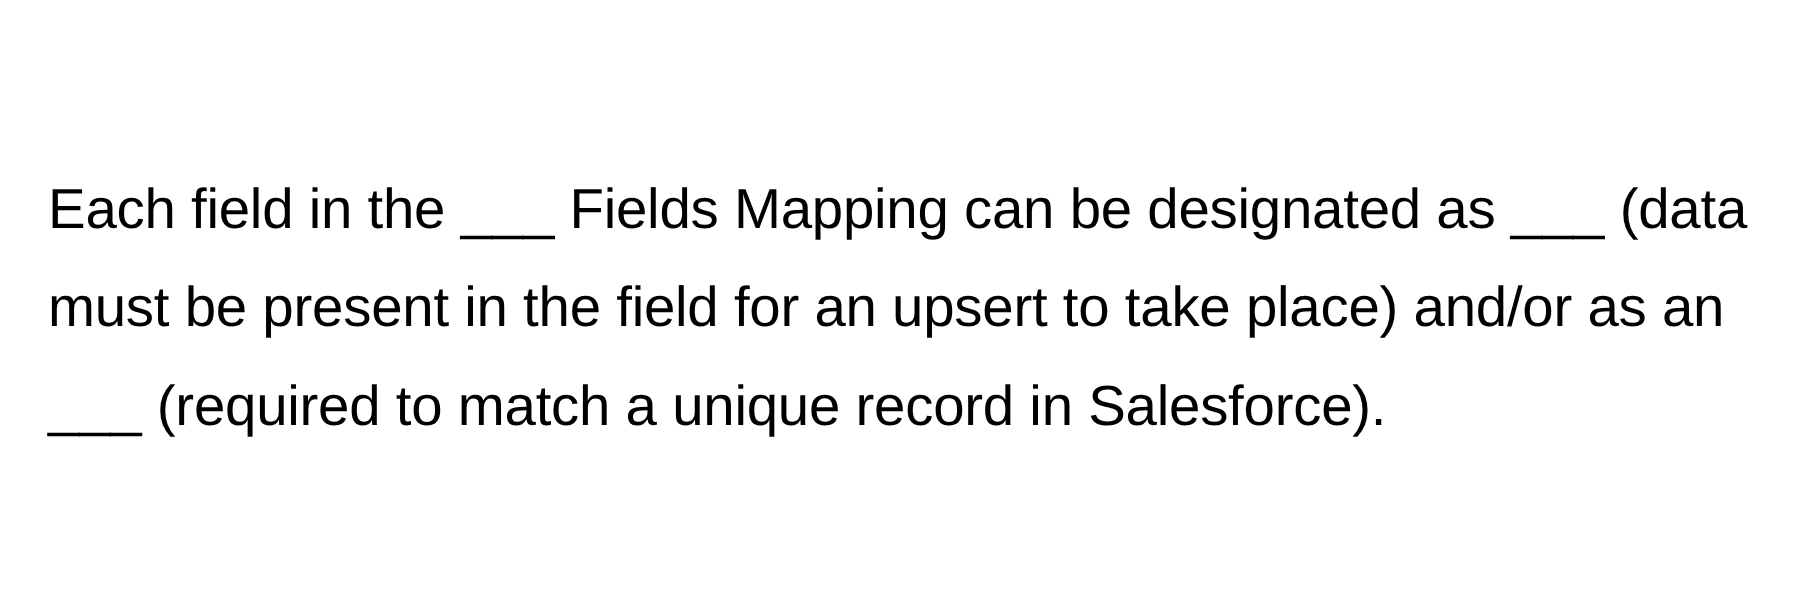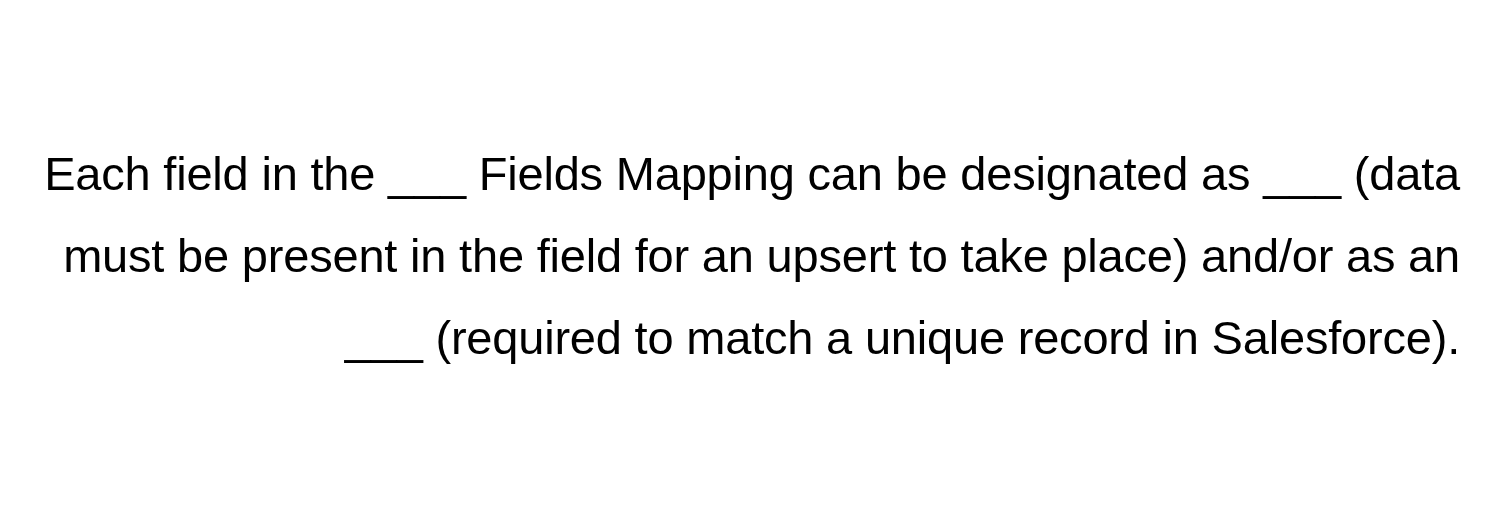--- a/index.html
+++ b/index.html
@@ -1,19 +1,18 @@
 <!DOCTYPE html>
 <html><head>
   <meta charset="utf-8">
   <style>
     * {
       margin: 0;
       padding: 0;
       box-sizing: border-box;
-      text-align: right;
     }
     body {
       width: 1500px;
       height: 512px;
       background: #ffffff;
       font-family: -apple-system, BlinkMacSystemFont, "Segoe UI", Helvetica, Arial, sans-serif;
       display: flex;
       align-items: center;
       padding-left: 40px;
       padding-right: 40px;

